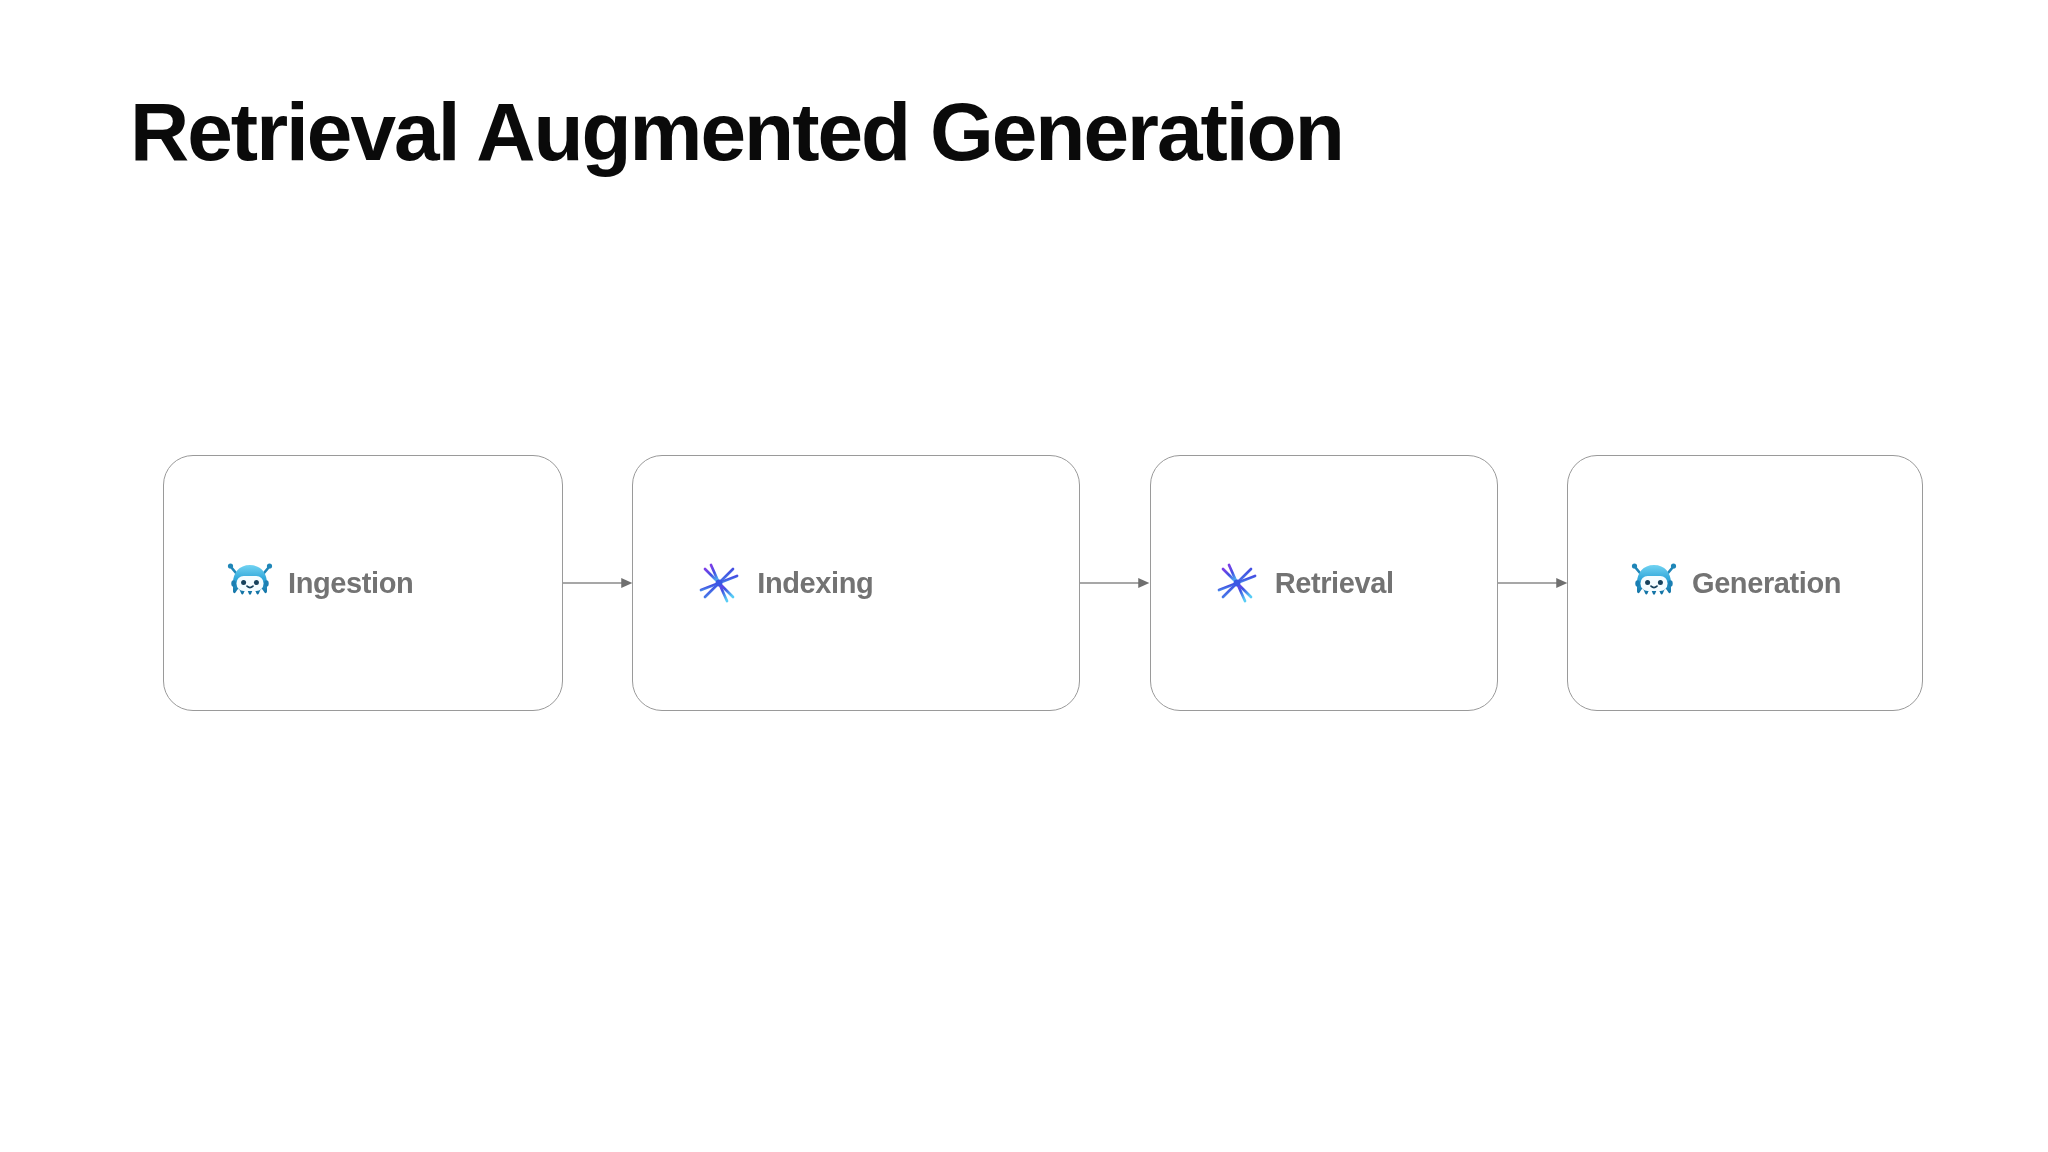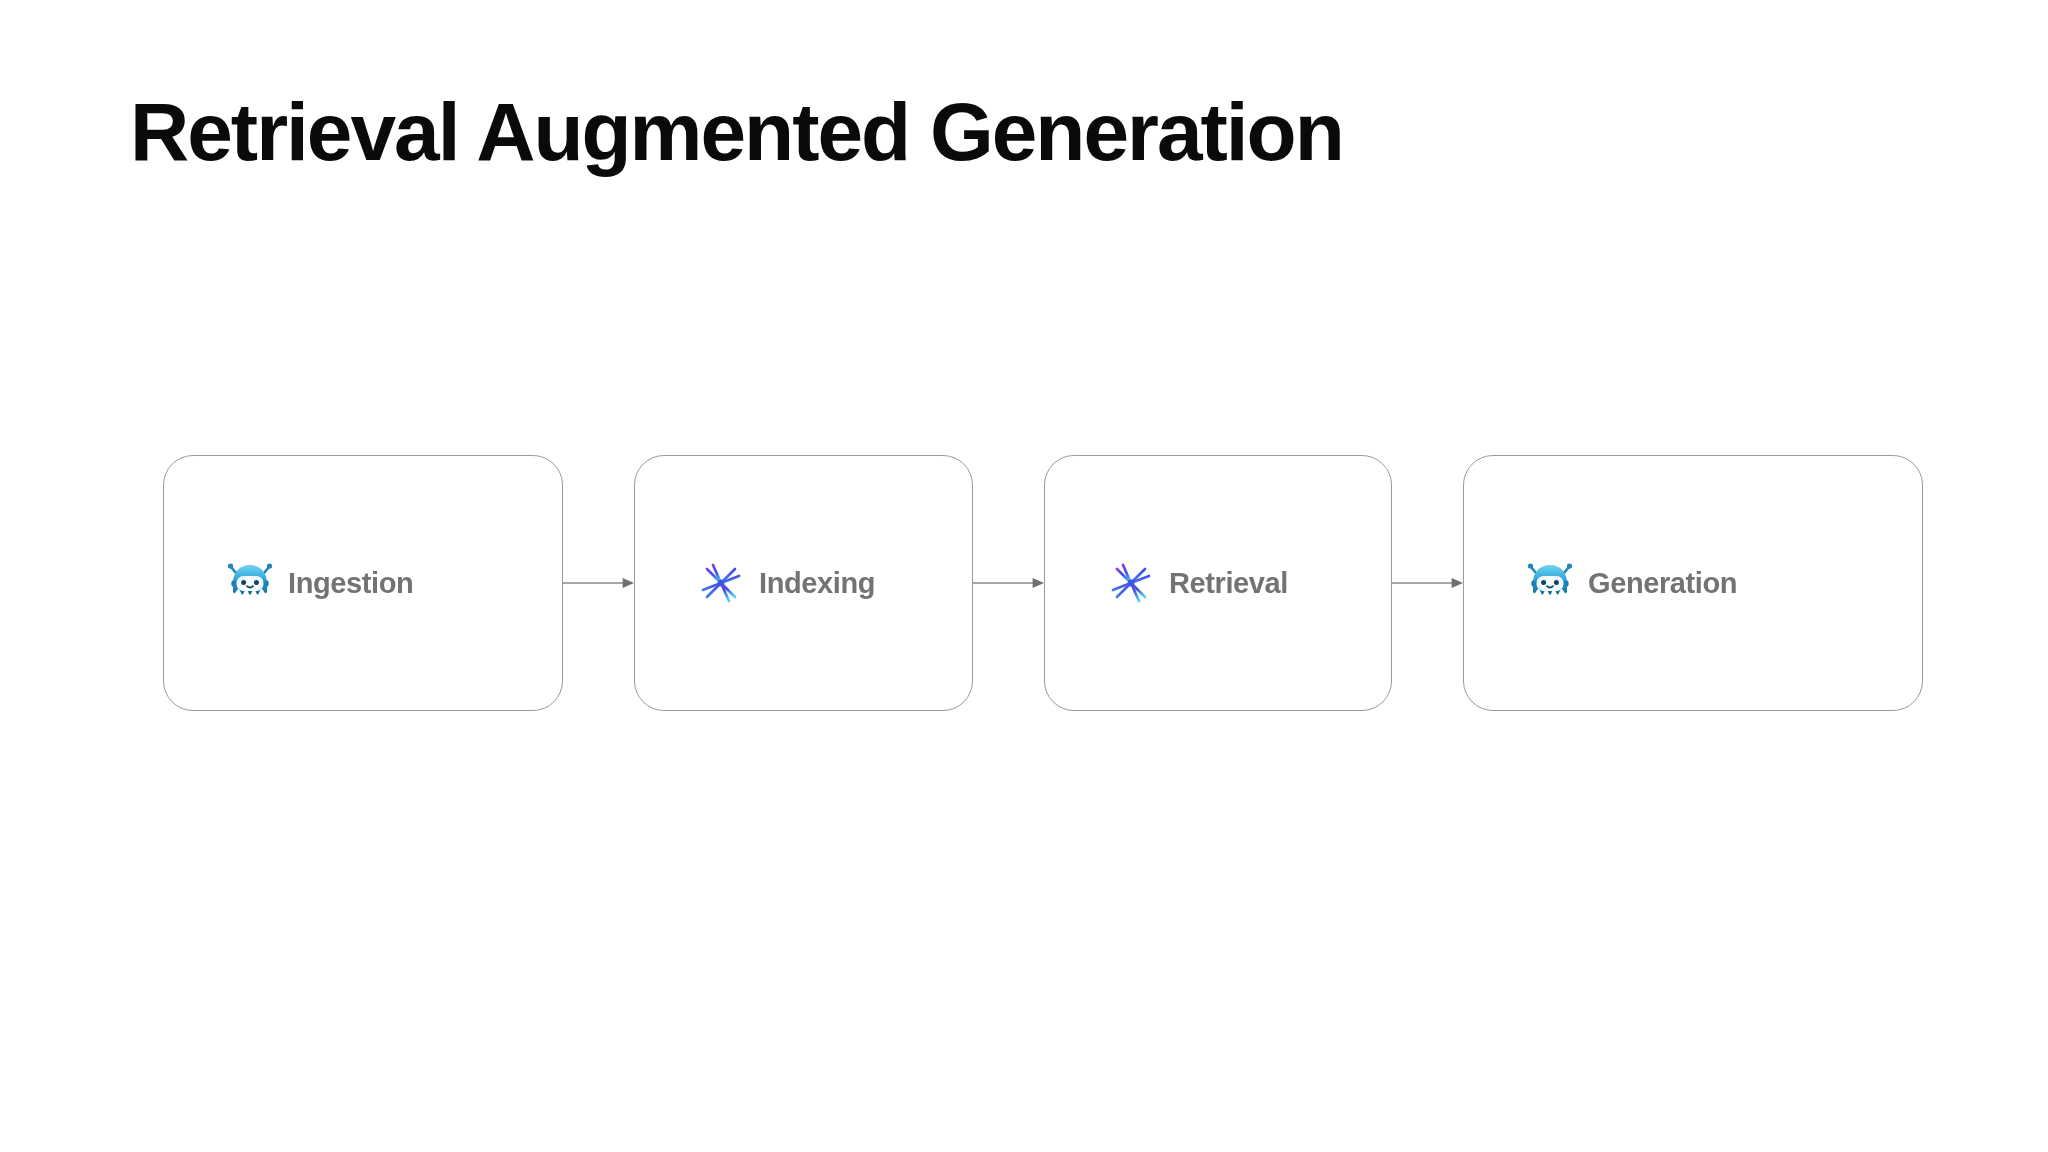--- a/index.html
+++ b/index.html
@@ -44,23 +44,23 @@
     height: 256px;
     border: 1.4px solid #9a9a9a;
     border-radius: 30px;
     background: #ffffff;
     display: flex;
     align-items: center;
     flex: 0 0 auto;
   }
 
   .card-1 { width: 400px; }
-  .card-2 { width: 339px; }
+  .card-2 { width: 448px; }
   .card-3 { width: 348px; }
-  .card-4 { width: 460px; text-align: center; }
+  .card-4 { width: 356px; text-align: center; }
 
   .card-inner {
     display: flex;
     flex-direction: row;
     align-items: center;
     gap: 14px;
     padding-left: 62px;
   }
 
   .card-label {

